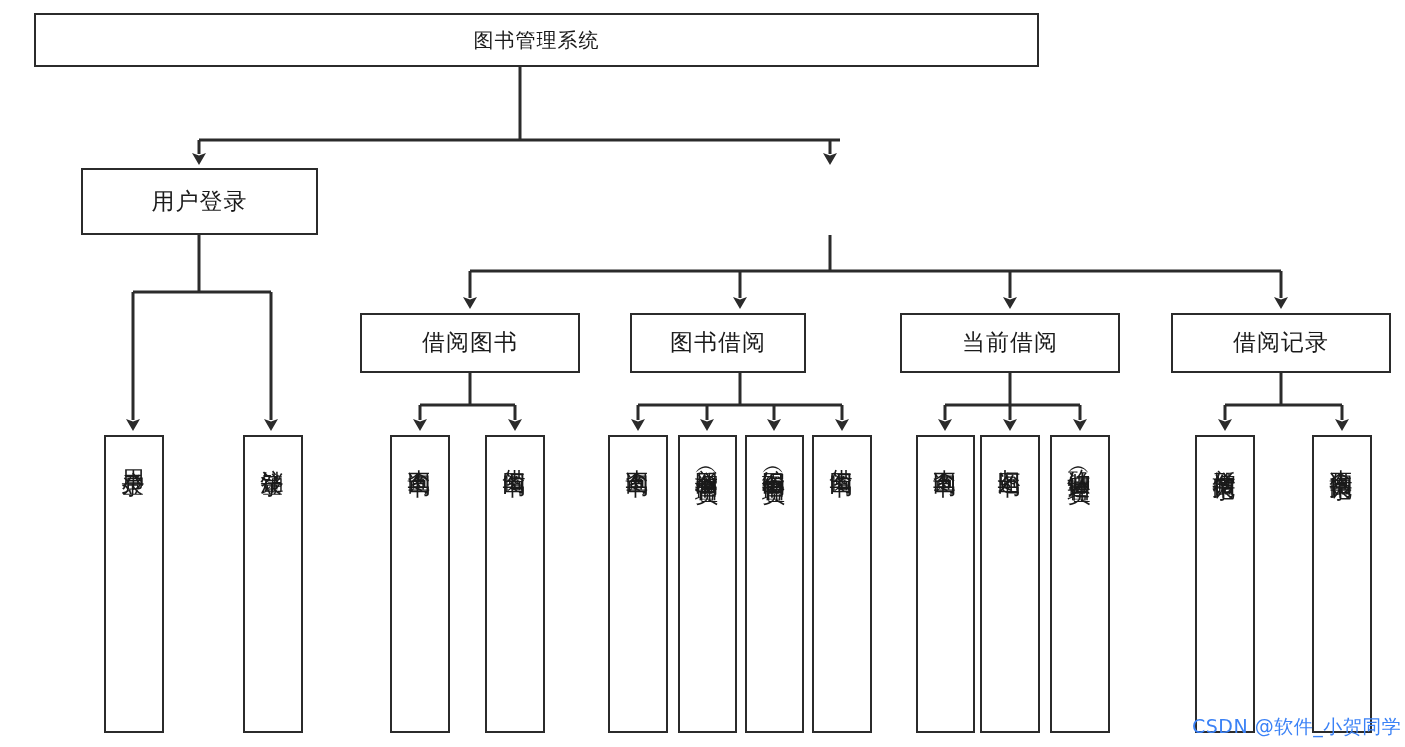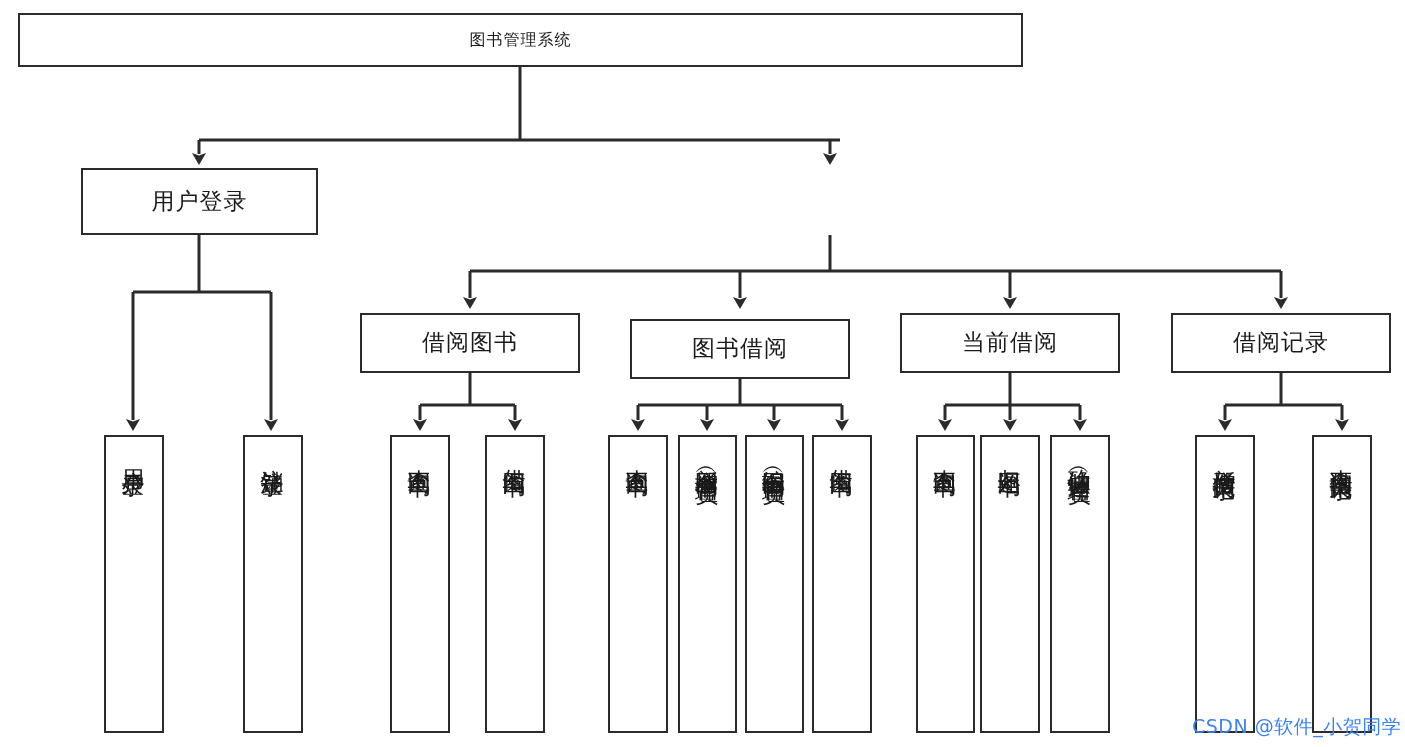--- a/index.html
+++ b/index.html
@@ -37,21 +37,21 @@
   }
   .node.vert {
     writing-mode: vertical-rl;
     text-orientation: upright;
     font-size: 23px;
     letter-spacing: 2px;
     padding-top: 14px;
     justify-content: flex-start;
     align-items: center;
   }
-  .node.root { font-size: 16px; }
+  .node.root { font-size: 20px; margin-left: 16px; }
   .watermark {
     position: absolute;
     color: #3b82f6;
     font-size: 19px;
     white-space: nowrap;
     letter-spacing: 0.5px;
   }
 </style>
 </head>
 <body>
@@ -107,21 +107,21 @@
       <path d="M1225,405 L1225,420" marker-end="url(#arw)"></path>
       <path d="M1342,405 L1342,420" marker-end="url(#arw)"></path>
     </g>
   </svg>
 
   <div class="node horiz root" style="left:18px; top:13px; width:1005px; height:54px;">图书管理系统</div>
 
   <div class="node horiz" style="left:81px; top:168px; width:237px; height:67px;">用户登录</div>
 
   <div class="node horiz" style="left:360px; top:313px; width:220px; height:60px;">借阅图书</div>
-  <div class="node horiz" style="left:630px; top:313px; width:220px; height:60px;margin-top:6px;">图书借阅</div>
+  <div class="node horiz" style="left:630px; top:313px; width:176px; height:60px;">图书借阅</div>
   <div class="node horiz" style="left:1171px; top:313px; width:220px; height:60px;">借阅记录</div>
   <div class="node horiz" style="left:900px; top:313px; width:220px; height:60px;">当前借阅</div>
 
   <div class="node vert" style="left:104px; top:435px; width:60px; height:298px;">用户登录</div>
   <div class="node vert" style="left:243px; top:435px; width:60px; height:298px;">注销登录</div>
 
   <div class="node vert" style="left:390px; top:435px; width:60px; height:298px;">查询图书</div>
   <div class="node vert" style="left:485px; top:435px; width:60px; height:298px;">借阅图书</div>
 
   <div class="node vert" style="left:608px; top:435px; width:60px; height:298px;">查询图书</div>

